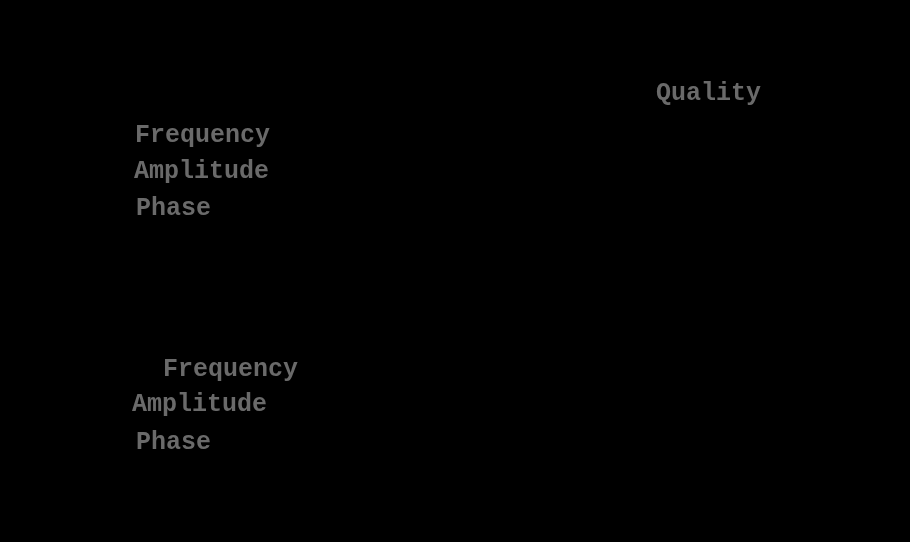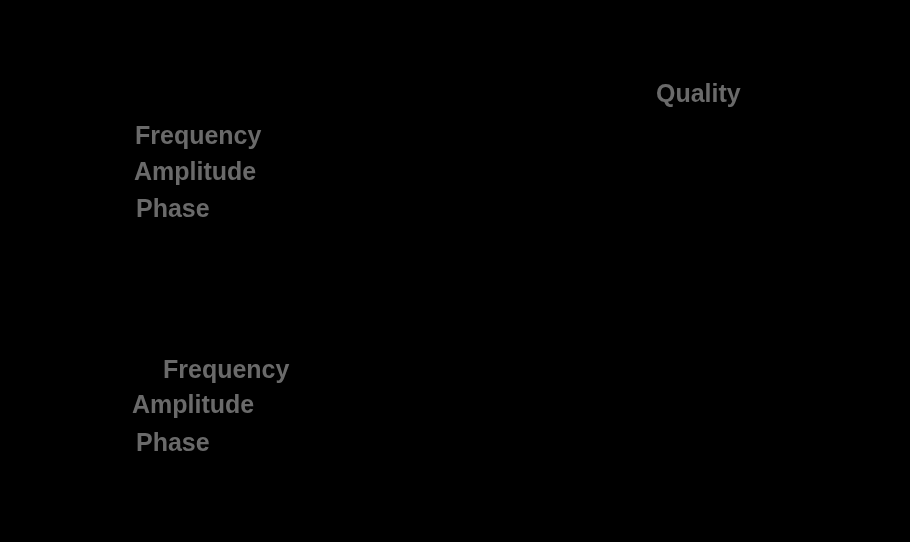--- a/index.html
+++ b/index.html
@@ -10,21 +10,21 @@
     margin: 0;
     padding: 0;
     background: var(--bg);
   }
   .screen {
     position: relative;
     width: 910px;
     height: 528px;
     background: var(--bg);
     overflow: hidden;
-    font-family: Liberation Sans, sans-serif;
+    font-family: Liberation Mono, monospace;
   }
   .ctl-label {
     position: absolute;
     color: var(--label-color);
     font-size: 25px;
     font-weight: bold;
     line-height: 1;
     white-space: nowrap;
   }
   

